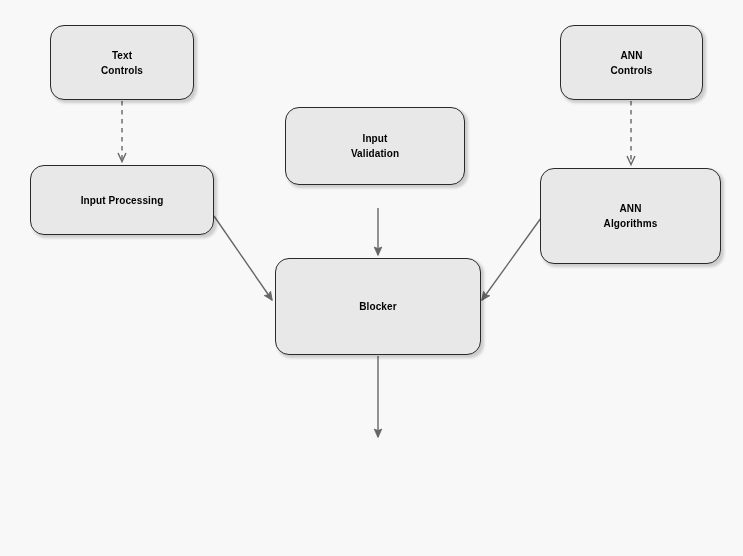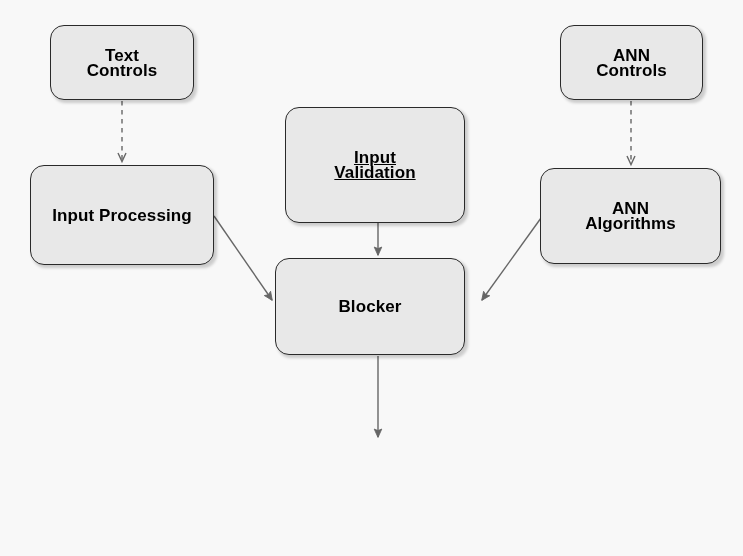--- a/index.html
+++ b/index.html
@@ -34,21 +34,21 @@
     box-sizing: border-box;
     background: #e8e8e8;
     border: 1.3px solid #2a2a2a;
     border-radius: 14px;
     display: flex;
     align-items: center;
     justify-content: center;
     text-align: center;
     color: #000000;
     font-weight: bold;
-    font-size: 17px;
+    font-size: 10px;
     line-height: 15px;
     letter-spacing: 0.1px;
     box-shadow: 2.5px 2.5px 3px rgba(0,0,0,0.18);
     z-index: 2;
   }
   .node .label {
     white-space: pre-line;
     padding: 0 6px;
   }
 </style>
@@ -83,32 +83,32 @@
   <div class="node" style="left:50px; top:25px; width:144px; height:75px;">
     <span class="label">Text
 Controls</span>
   </div>
 
   <div class="node" style="left:560px; top:25px; width:143px; height:75px;">
     <span class="label">ANN
 Controls</span>
   </div>
 
-  <div class="node" style="left:285px; top:107px; width:180px; height:116px;text-decoration:underline;">
+  <div class="node" style="left:285px; top:107px; width:180px; height:78px;">
     <span class="label">Input
 Validation</span>
   </div>
 
-  <div class="node" style="left:30px; top:165px; width:184px; height:100px;justify-content:center;">
+  <div class="node" style="left:30px; top:165px; width:184px; height:70px;justify-content:center;">
     <span class="label">Input Processing</span>
   </div>
 
   <div class="node" style="left:540px; top:168px; width:181px; height:96px;">
     <span class="label">ANN
 Algorithms</span>
   </div>
 
-  <div class="node" style="left:275px; top:258px; width:190px; height:97px;">
+  <div class="node" style="left:275px; top:258px; width:206px; height:97px;">
     <span class="label">Blocker</span>
   </div>
 
 
 </div>
 
 </body></html>

